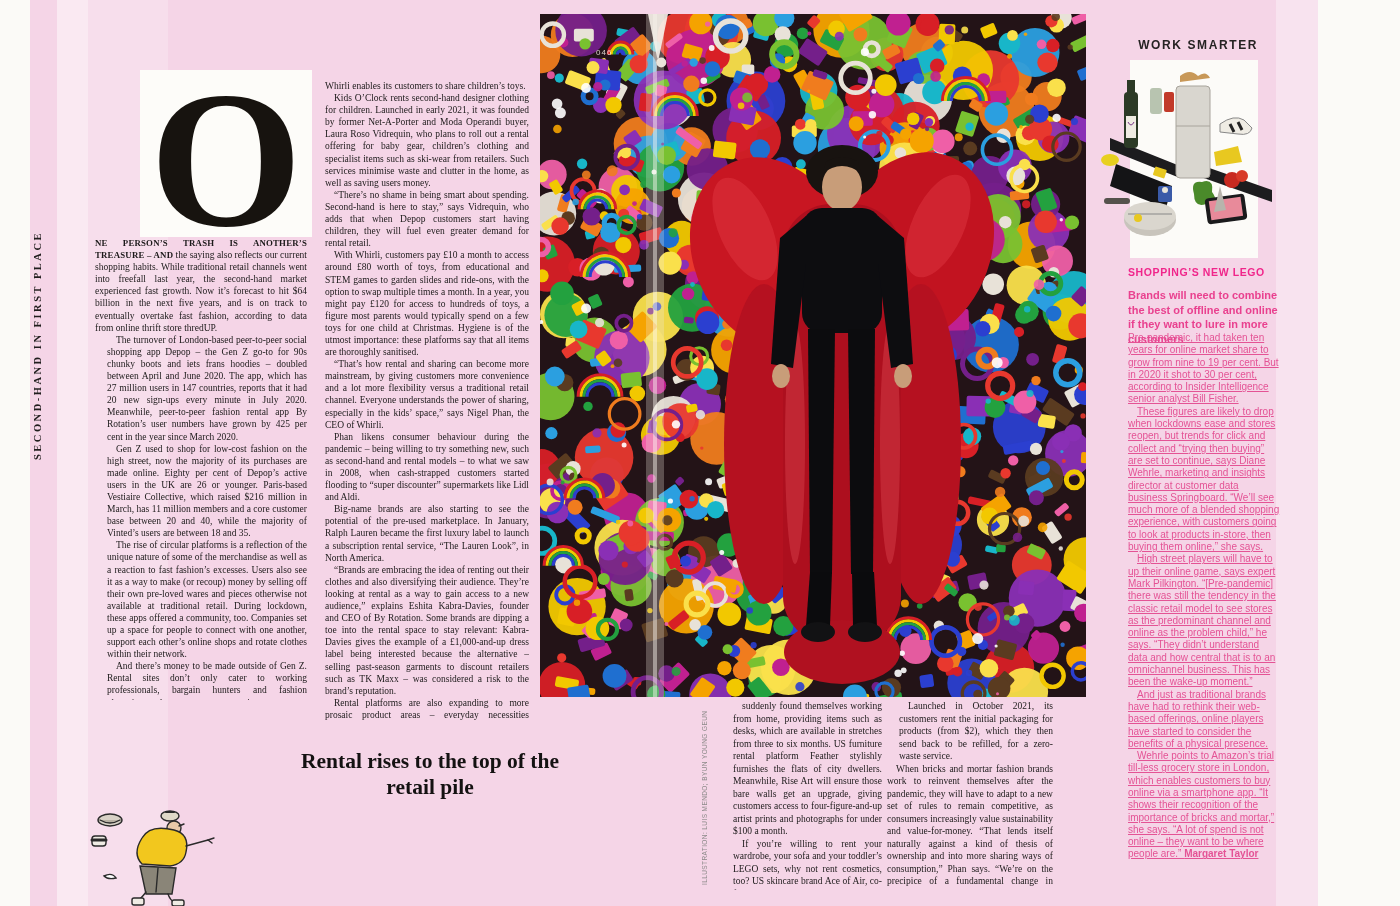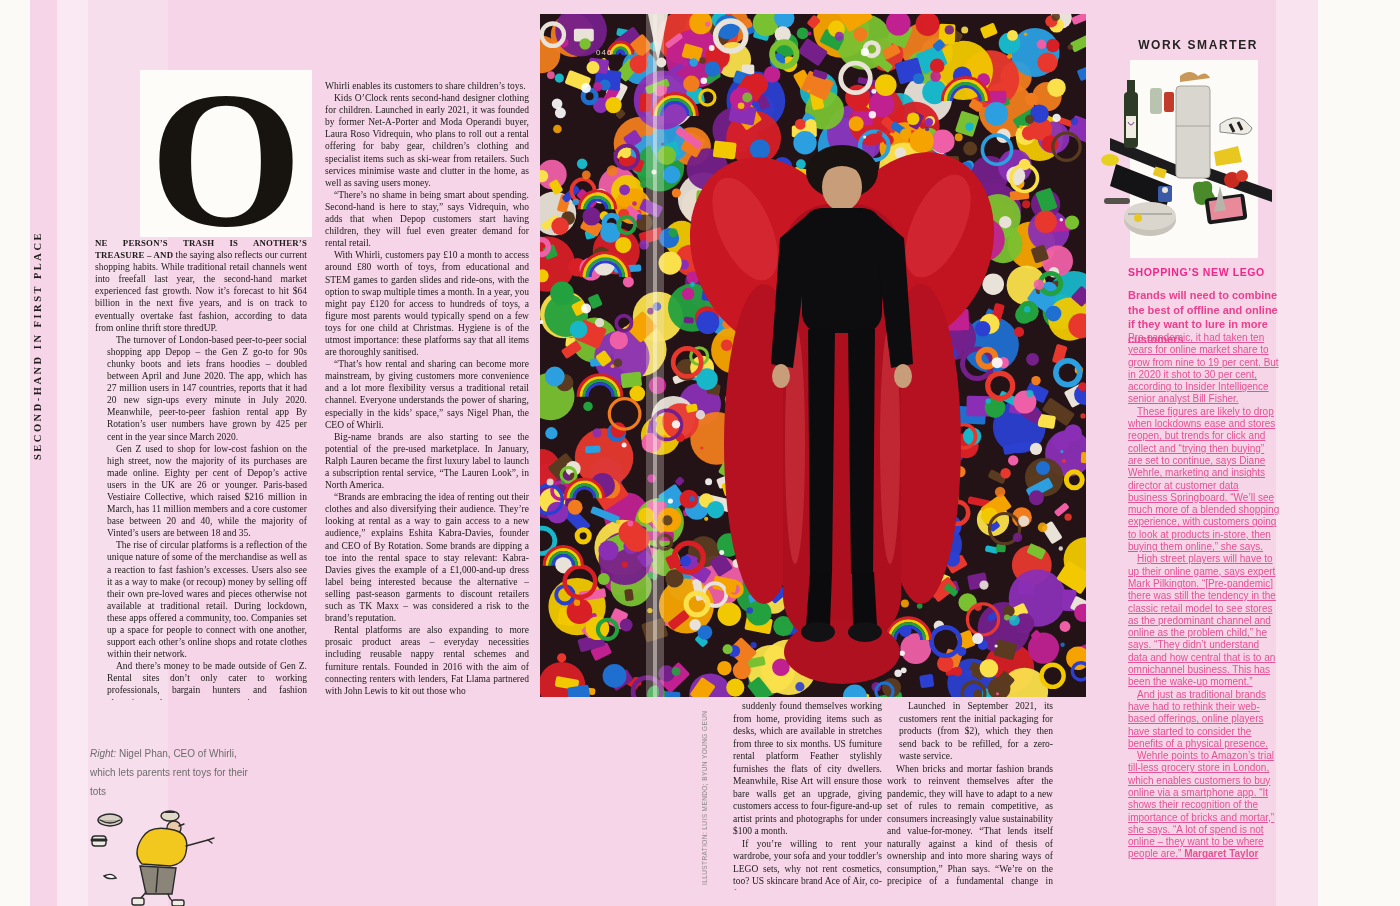--- a/index.html
+++ b/index.html
@@ -92,20 +92,21 @@
       </div>
   </div>
 
   <div class="col col2">
     <div class="plist first-noind">
         <p class="noind">Whirli enables its customers to share children’s toys.</p>
         <p>Kids O’Clock rents second-hand designer clothing for children. Launched in early 2021, it was founded by former Net-A-Porter and Moda Operandi buyer, Laura Roso Vidrequin, who plans to roll out a rental offering for baby gear, children’s clothing and specialist items such as ski-wear from retailers. Such services minimise waste and clutter in the home, as well as saving users money.</p>
         <p>“There’s no shame in being smart about spending. Second-hand is here to stay,” says Vidrequin, who adds that when Depop customers start having children, they will fuel even greater demand for rental retail.</p>
         <p>With Whirli, customers pay £10 a month to access around £80 worth of toys, from educational and STEM games to garden slides and ride-ons, with the option to swap multiple times a month. In a year, you might pay £120 for access to hundreds of toys, a figure most parents would typically spend on a few toys for one child at Christmas. Hygiene is of the utmost importance: these platforms say that all items are thoroughly sanitised.</p>
         <p>“That’s how rental and sharing can become more mainstream, by giving customers more convenience and a lot more flexibility versus a traditional retail channel. Everyone understands the power of sharing, especially in the kids’ space,” says Nigel Phan, the CEO of Whirli.</p>
+        <p>Phan likens consumer behaviour during the pandemic – being willing to try something new, such as second-hand and rental models – to what we saw in 2008, when cash-strapped customers started flooding to “super discounter” supermarkets like Lidl and Aldi.</p>
         <p>Big-name brands are also starting to see the potential of the pre-used marketplace. In January, Ralph Lauren became the first luxury label to launch a subscription rental service, “The Lauren Look”, in North America.</p>
         <p>“Brands are embracing the idea of renting out their clothes and also diversifying their audience. They’re looking at rental as a way to gain access to a new audience,” explains Eshita Kabra-Davies, founder and CEO of By Rotation. Some brands are dipping a toe into the rental space to stay relevant: Kabra-Davies gives the example of a £1,000-and-up dress label being interested because the alternative – selling past-season garments to discount retailers such as TK Maxx – was considered a risk to the brand’s reputation.</p>
         <p>Rental platforms are also expanding to more prosaic product areas – everyday necessities including reusable nappy rental schemes and furniture rentals. Founded in 2016 with the aim of connecting renters with lenders, Fat Llama partnered with John Lewis to kit out those who</p>
       </div>
   </div>
 
   <div class="photo">
     <svg width="546" height="683" viewBox="0 0 546 683" xmlns="http://www.w3.org/2000/svg">
       <rect x="0" y="0" width="546" height="683" fill="#231317"></rect>
       <g id="toys">
@@ -1231,27 +1232,27 @@
 
   <div class="col col3">
     <div class="plist">
         <p>suddenly found themselves working from home, providing items such as desks, which are available in stretches from three to six months. US furniture rental platform Feather stylishly furnishes the flats of city dwellers. Meanwhile, Rise Art will ensure those bare walls get an upgrade, giving customers access to four-figure-and-up artist prints and photographs for under $100 a month.</p>
         <p>If you’re willing to rent your wardrobe, your sofa and your toddler’s LEGO sets, why not rent cosmetics, too? US skincare brand Ace of Air, co-founded by model Petra Němcová, is betting people will.</p>
       </div>
   </div>
 
   <div class="col col4">
     <div class="plist">
-        <p>Launched in September 2021, its customers rent the initial packaging for products (from $2), which they then send back to be refilled, for a zero-waste service.</p>
+        <p>Launched in October 2021, its customers rent the initial packaging for products (from $2), which they then send back to be refilled, for a zero-waste service.</p>
       </div>
     <p style="text-indent:9px"><span>When bricks and mortar fashion brands work to reinvent themselves after the pandemic, they will have to adapt to a new set of rules to remain competitive, as consumers increasingly value sustain­ability and value-for-money. “That lends itself naturally against a kind of thesis of ownership and into more sharing ways of consumption,” Phan says. “We’re on the precipice of a fundamental change in consumer behaviours.” </span><span class="byline">Jennifer Barton</span></p>
   </div>
 
-
-  <div class="caption"><i>Right:</i><span> Nigel Phan, CEO of Whirli, which lets parents rent toys for their tots</span></div>
+  <div class="headline">Rental rises to the top of the retail pile</div>
+
 
   <svg class="cartoon" viewBox="0 0 140 108" xmlns="http://www.w3.org/2000/svg">
     <g stroke="#2a2a2a" stroke-width="1.4" fill="none" stroke-linecap="round">
       <ellipse cx="28" cy="22" rx="12" ry="6" fill="#d8d2c6"></ellipse>
       <path d="M18,22 q10,6 20,0" fill="#b9b2a4"></path>
       <rect x="10" y="38" width="14" height="10" rx="3" fill="#efece4"></rect>
       <line x1="10" y1="42" x2="24" y2="42" stroke-width="3"></line>
       <ellipse cx="88" cy="18" rx="9" ry="5" fill="#e0d9c8"></ellipse>
       <path d="M84,14 l8,0" stroke-width="2"></path>
       <circle cx="92" cy="30" r="7" fill="#e9c9a8"></circle>

